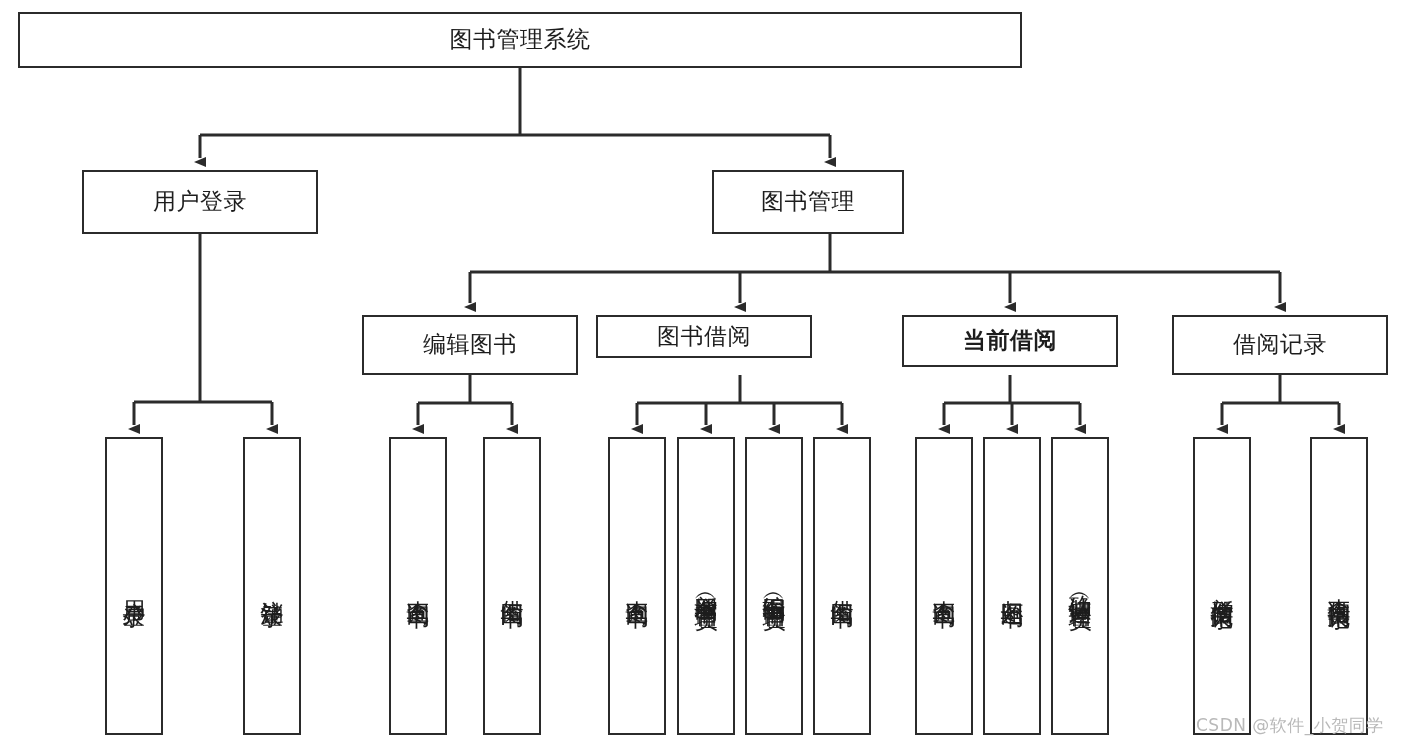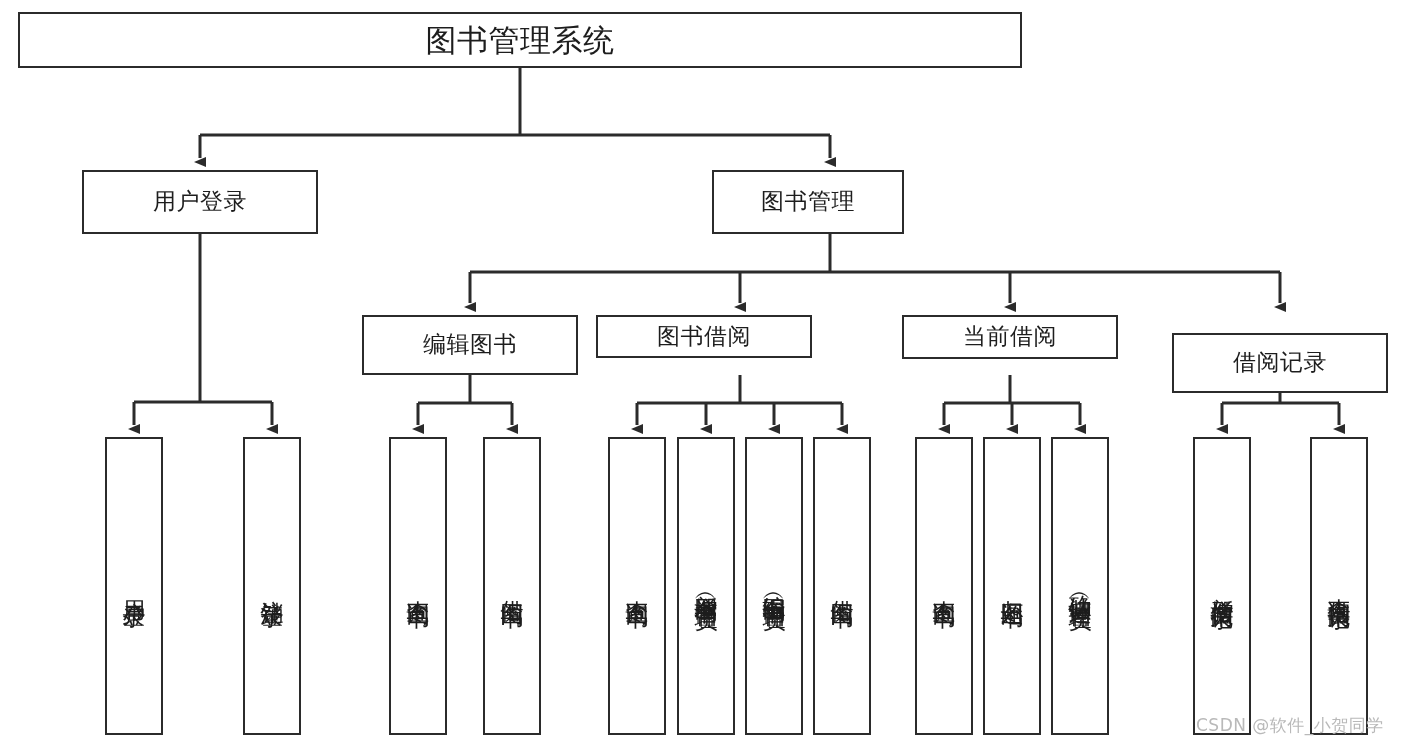--- a/index.html
+++ b/index.html
@@ -44,21 +44,21 @@
     white-space: nowrap;
   }
   .node.vertical .label {
     writing-mode: vertical-rl;
     text-orientation: upright;
     font-size: 23px;
     line-height: 1.35;
     letter-spacing: 2px;
     white-space: nowrap;
   }
-  .node.root .label { font-size: 31px; }
+  .node.root .label { font-size: 23px; }
   .watermark {
     position: absolute;
     font-size: 17px;
     color: #b9b9b9;
     white-space: nowrap;
     letter-spacing: 0.5px;
   }
 </style>
 </head>
 <body>
@@ -125,24 +125,24 @@
   <div class="node" style="left:712px; top:170px; width:192px; height:64px;">
     <span class="label">图书管理</span>
   </div>
 
   <div class="node" style="left:362px; top:315px; width:216px; height:60px;">
     <span class="label">编辑图书</span>
   </div>
   <div class="node" style="left:596px; top:315px; width:216px; height:43px;">
     <span class="label">图书借阅</span>
   </div>
-  <div class="node" style="left:902px; top:315px; width:216px; height:44px;">
+  <div class="node" style="left:902px; top:315px; width:216px; height:52px;font-weight:bold;">
     <span class="label">当前借阅</span>
   </div>
-  <div class="node" style="left:1172px; top:333px; width:216px; height:60px;">
+  <div class="node" style="left:1172px; top:315px; width:216px; height:60px;">
     <span class="label">借阅记录</span>
   </div>
 
   <div class="node vertical" style="left:105px; top:437px; width:58px; height:298px;">
     <span class="label">用户登录</span>
   </div>
   <div class="node vertical" style="left:243px; top:437px; width:58px; height:298px;">
     <span class="label">注销登录</span>
   </div>
   <div class="node vertical" style="left:389px; top:437px; width:58px; height:298px;">

